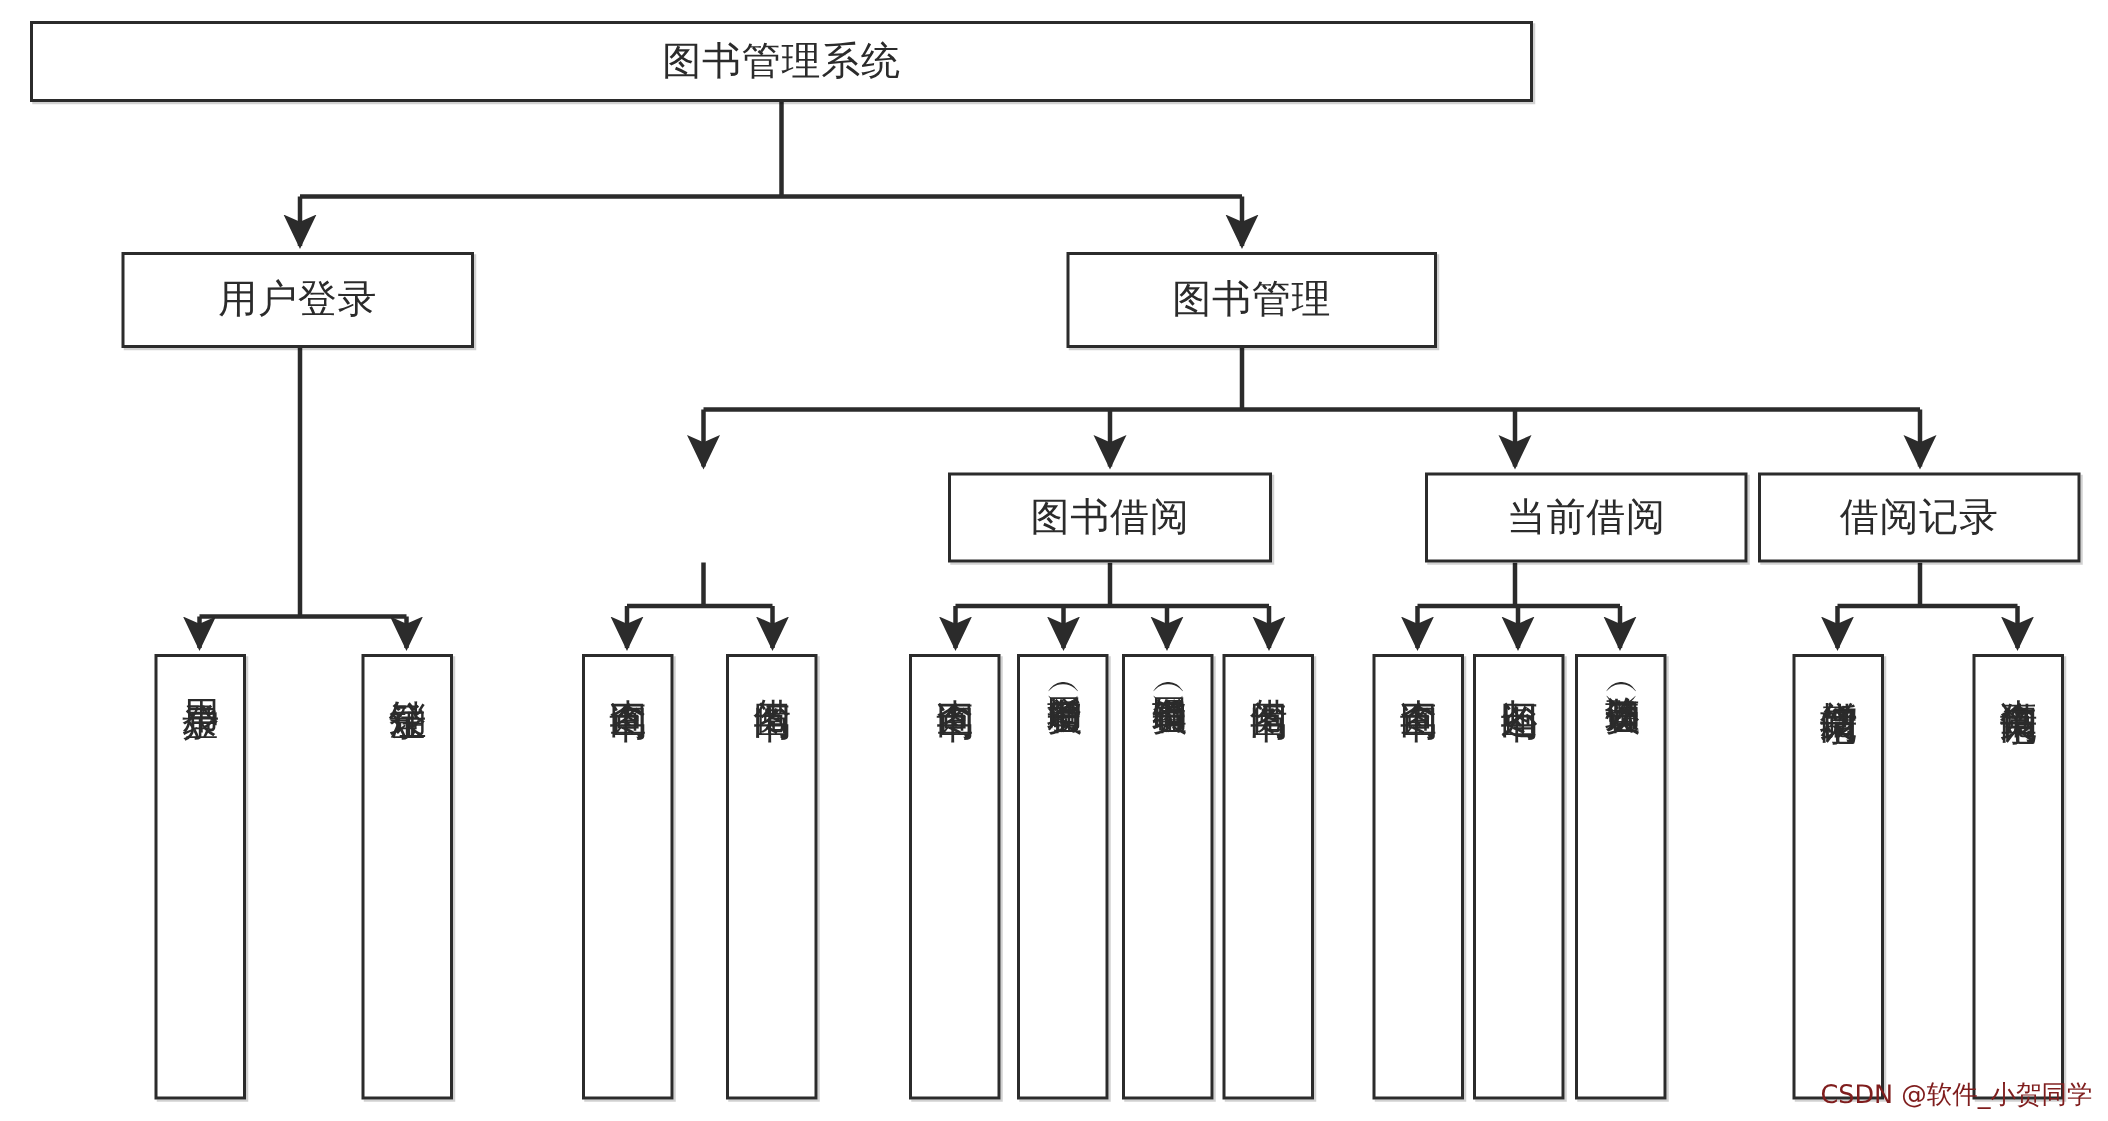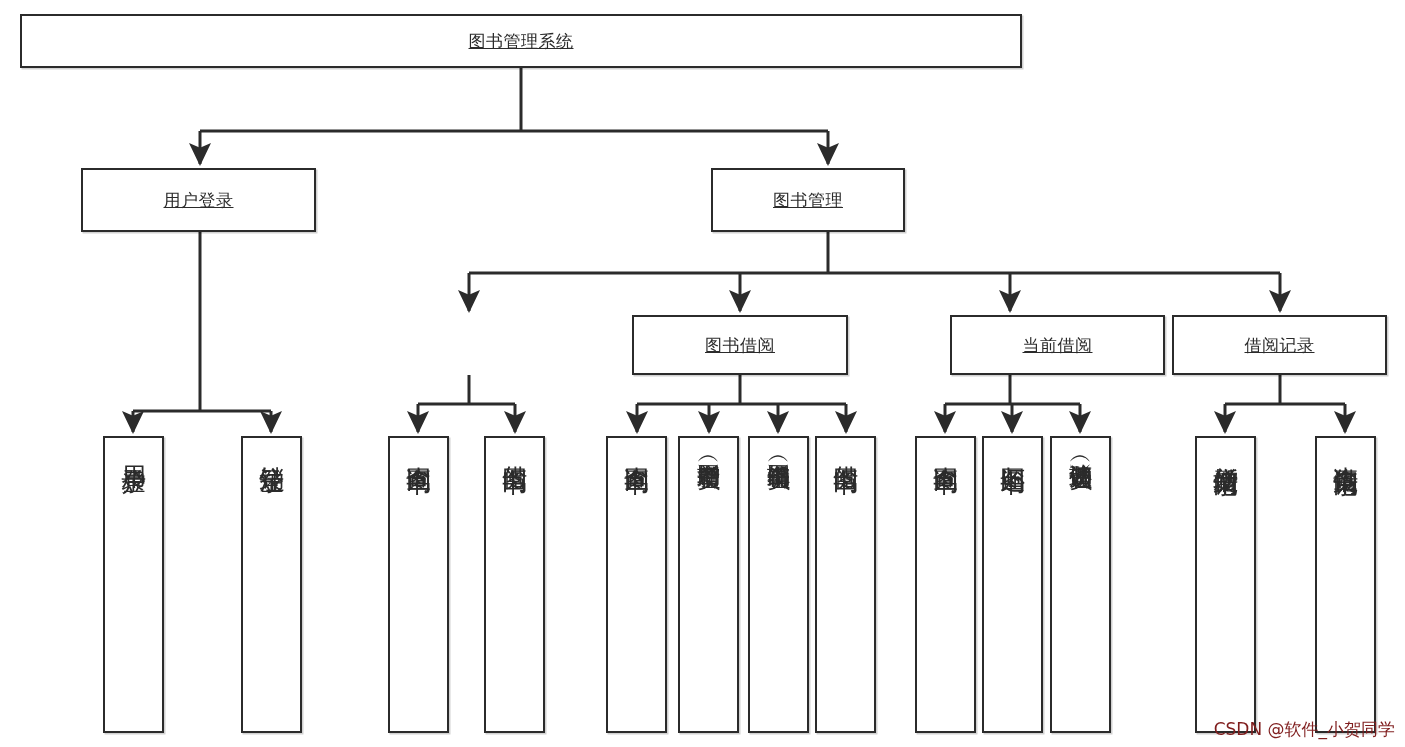--- a/index.html
+++ b/index.html
@@ -34,23 +34,22 @@
     box-shadow: 1.5px 1.5px 0 rgba(0,0,0,0.18);
     z-index: 2;
   }
   .node .label {
     display: block;
     text-align: center;
     line-height: 1.18;
     letter-spacing: 0.5px;
   }
   .node.horiz .label {
-    font-size: 17px;
+    font-size: 26px;
     white-space: nowrap;
-    text-decoration: underline;
   }
   .node.vert {
     align-items: flex-start;
     padding-top: 8px;
   }
   .node.vert .label {
     writing-mode: vertical-rl;
     text-orientation: upright;
     font-size: 25px;
     line-height: 1.1;
@@ -127,21 +126,21 @@
     </g>
   </svg>
 
   <div class="node horiz" style="left:20px; top:14px; width:1002px; height:54px;">
     <span class="label">图书管理系统</span>
   </div>
 
   <div class="node horiz" style="left:81px; top:168px; width:235px; height:64px;">
     <span class="label">用户登录</span>
   </div>
-  <div class="node horiz" style="left:711px; top:168px; width:194px; height:64px;">
+  <div class="node horiz" style="left:711px; top:168px; width:247px; height:64px;">
     <span class="label">图书管理</span>
   </div>
 
   <div class="node horiz" style="left:632px; top:315px; width:216px; height:60px;">
     <span class="label">图书借阅</span>
   </div>
   <div class="node horiz" style="left:903px; top:315px; width:215px; height:60px;margin-left:47px;">
     <span class="label">当前借阅</span>
   </div>
   <div class="node horiz" style="left:1172px; top:315px; width:215px; height:60px;">

